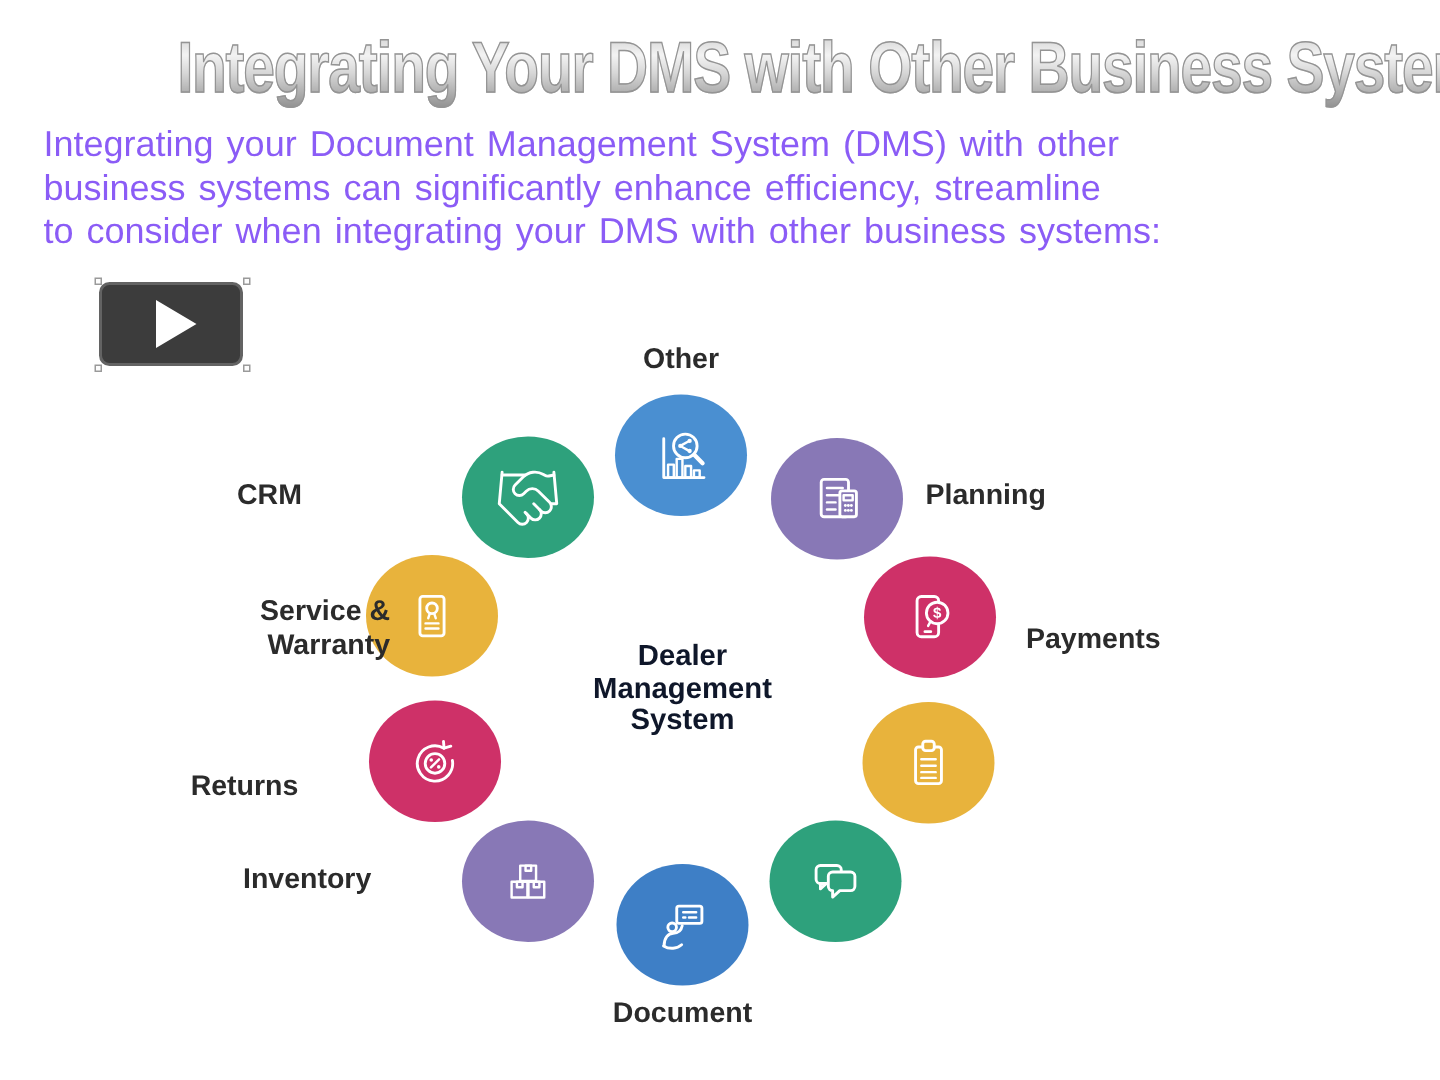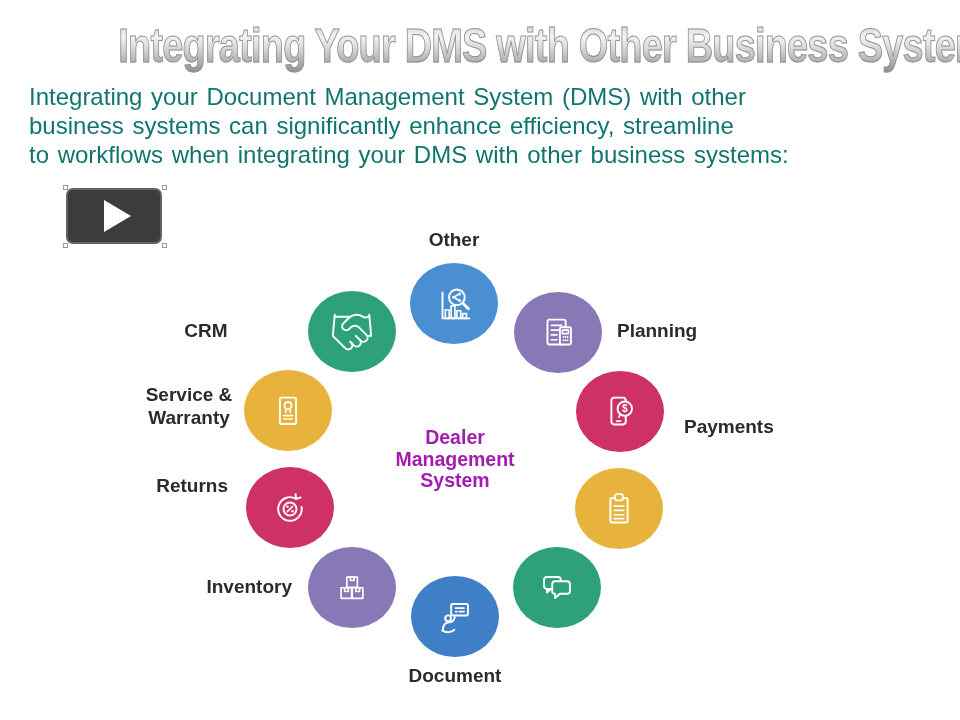--- a/index.html
+++ b/index.html
@@ -9,21 +9,21 @@
   
   .title-wrap{position:absolute;top:18px;left:0;width:960px;text-align:center;}
   .title{display:inline-block;white-space:nowrap;font-size:48px;font-weight:bold;letter-spacing:-1px;
          transform:scaleX(0.79);transform-origin:center;
          background:linear-gradient(180deg,#c6c6c6 0%,#f3f3f3 34%,#d8d8d8 55%,#8d8d8d 100%);
          -webkit-background-clip:text;background-clip:text;color:transparent;
          -webkit-text-stroke:1px #949494;}
 
   
   .intro{position:absolute;left:29px;top:83px;width:915px;font-size:24px;line-height:28.8px;
-         color:#0f766e;word-spacing:2px;}
+         color:#8b5cf6;word-spacing:2px;}
 
   
   .play-wrap{position:absolute;left:63px;top:185px;width:104px;height:63px;}
   .play-btn{position:absolute;left:3px;top:3px;width:96px;height:56px;background:#3c3c3c;
             border:2px solid #636363;border-radius:7px;box-sizing:border-box;
             display:flex;align-items:center;justify-content:center;cursor:pointer;}
   .play-tri{width:0;height:0;border-left:27px solid #ffffff;
             border-top:16px solid transparent;border-bottom:16px solid transparent;margin-left:7px;}
   .handle{position:absolute;width:5px;height:5px;background:#fdfdfd;border:1px solid #9a9a9a;box-sizing:border-box;}
   .h-nw{left:0;top:0}.h-ne{right:0;top:0}.h-sw{left:0;bottom:0}.h-se{right:0;bottom:0}
@@ -49,41 +49,41 @@
   .n-service{left:244px;top:370px}
   .n-crm{left:308px;top:291px}
 
   .lbl{position:absolute;font-size:19px;font-weight:600;color:#2b2b2b;line-height:22.5px;}
   .l-sales{left:394px;top:229px;width:120px;text-align:center}
   .l-accounts{left:617px;top:320px}
   .l-payments{left:684px;top:416px}
   .l-reports{left:681px;top:486px;width:125px}
   .l-communication{left:619px;top:577px}
   .l-planning{left:395px;top:665px;width:120px;text-align:center}
-  .l-inventory{left:162px;top:576px;width:130px;text-align:right}
-  .l-returns{left:98px;top:475px;width:130px;text-align:right}
-  .l-service{left:118px;top:384px;width:142px;text-align:center}
-  .l-crm{left:141px;top:320px;width:130px;text-align:center}
+  .l-inventory{left:162px;top:576px;width:130px;}
+  .l-returns{left:98px;top:514px;width:130px;text-align:center}
+  .l-service{left:118px;top:397px;width:142px;text-align:right}
+  .l-crm{left:158px;top:320px;width:130px;text-align:left}
 
   .center-lbl{position:absolute;left:395px;top:427px;width:120px;text-align:center;
-              font-size:19.5px;font-weight:bold;color:#a21caf;line-height:21.5px;}
+              font-size:19.5px;font-weight:bold;color:#0f172a;line-height:21.5px;}
 </style>
 </head>
 <body>
 
 <div class="slide">
 
   <div class="title-wrap">
     <span class="title">Integrating Your DMS with Other Business Systems</span>
   </div>
 
   <div class="intro">
     <div>Integrating your Document Management System (DMS) with other</div>
     <div>business systems can significantly enhance efficiency, streamline</div>
-    <div>to workflows when integrating your DMS with other business systems:</div>
+    <div>to consider when integrating your DMS with other business systems:</div>
   </div>
 
   <div class="play-wrap">
     <div class="handle h-nw"></div>
     <div class="handle h-ne"></div>
     <div class="handle h-sw"></div>
     <div class="handle h-se"></div>
     <div class="play-btn">
       <div class="play-tri"></div>
     </div>

